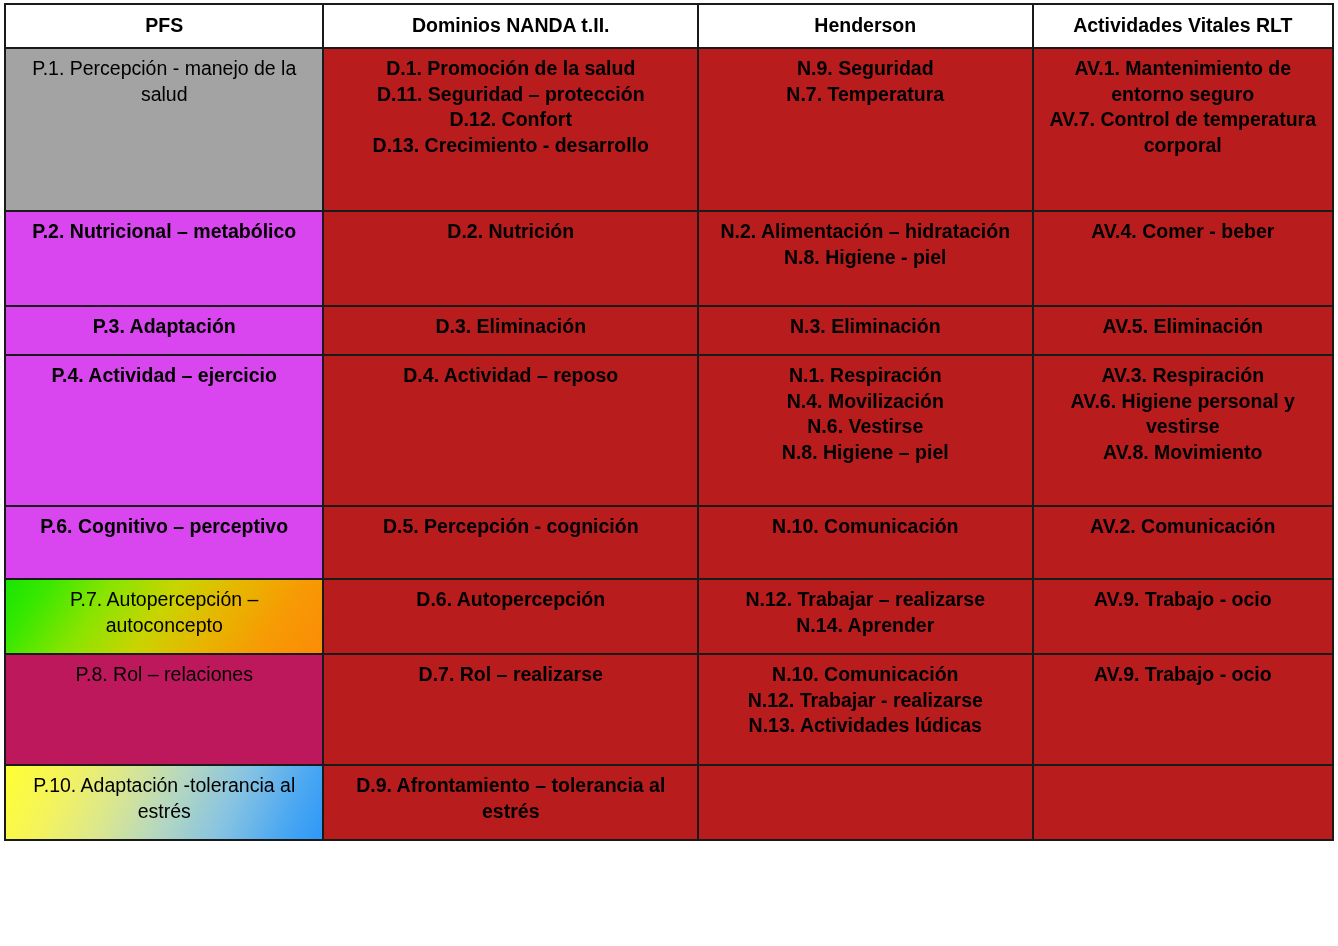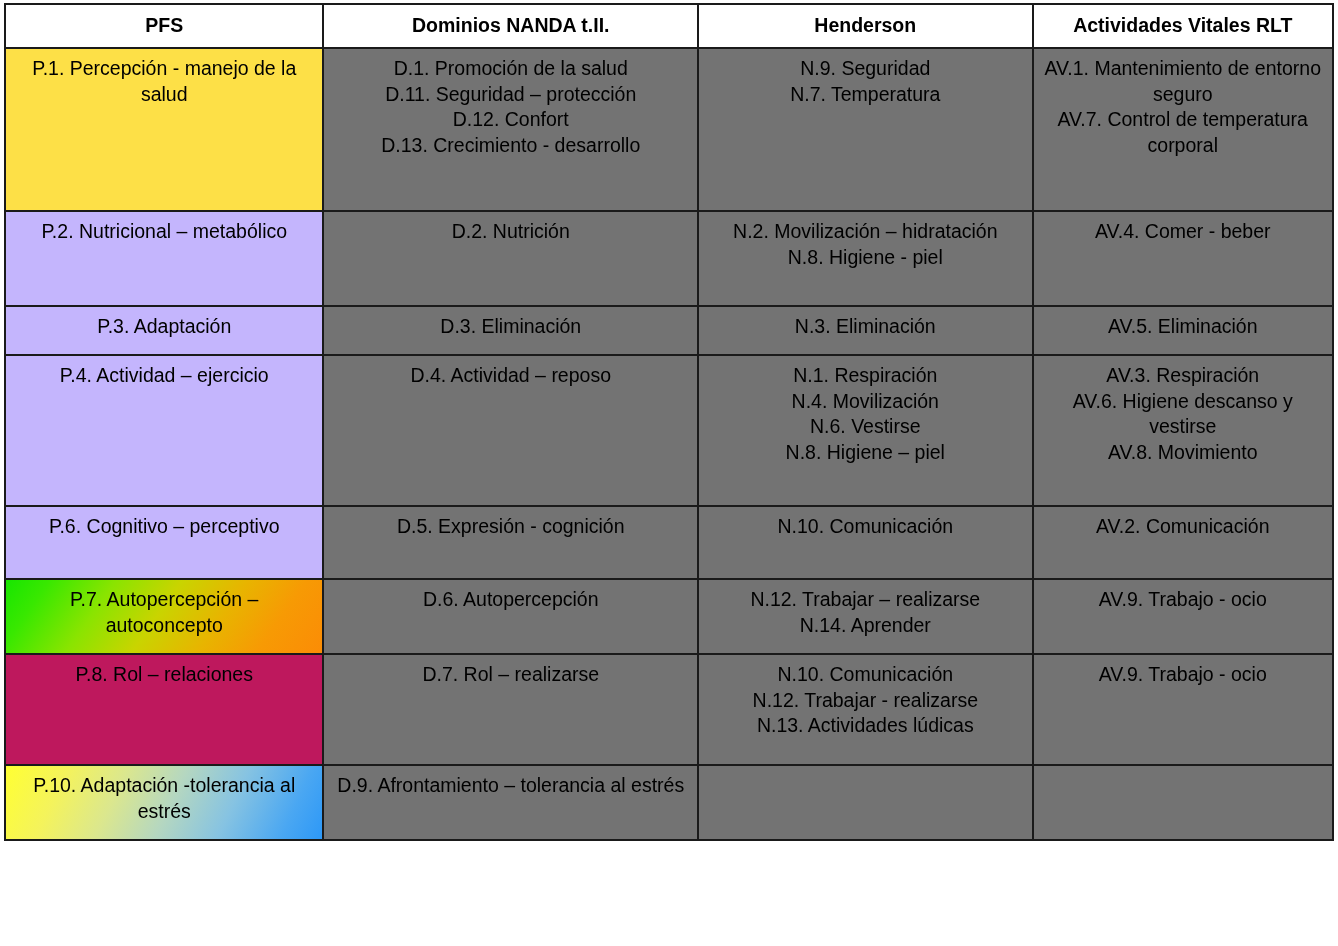--- a/index.html
+++ b/index.html
@@ -47,24 +47,24 @@
     font-weight: bold;
     font-size: 19.5px;
     background: #ffffff;
     vertical-align: middle;
     height: 34px;
     padding: 4px 6px;
   }
   td .lines > div { white-space: normal; }
 
   
-  .fill-cyan   { background-color: #fde047; }
-  .fill-pink   { background-color: #c4b5fd; }
+  .fill-cyan   { background-color: #a3a3a3; }
+  .fill-pink   { background-color: #d946ef; font-weight: bold; }
   .fill-yellow { background-color: #be185d; }
-  .fill-white  { background-color: #737373; }
+  .fill-white  { background-color: #b91c1c; font-weight: bold; }
   .fill-grad-green-orange {
     background-image: linear-gradient(125deg,
         #17e600 0%, #39e800 12%, #8ae400 30%,
         #c9d400 48%, #e8b400 66%, #f79a04 82%, #fb8c06 100%);
   }
   .fill-grad-yellow-blue {
     background-image: linear-gradient(115deg,
         #ffff33 0%, #f4f35c 18%, #dbe78e 35%,
         #b5d7c0 52%, #86c3e2 70%, #4aa7f2 88%, #2d98f7 100%);
   }
@@ -124,21 +124,21 @@
               <div>P.2. Nutricional – metabólico</div>
             </div>
           </td>
         <td class="fill-white">
             <div class="lines">
               <div>D.2. Nutrición</div>
             </div>
           </td>
         <td class="fill-white">
             <div class="lines">
-              <div>N.2. Movilización – hidratación</div>
+              <div>N.2. Alimentación – hidratación</div>
               <div>N.8. Higiene - piel</div>
             </div>
           </td>
         <td class="fill-white">
             <div class="lines">
               <div>AV.4. Comer - beber</div>
             </div>
           </td>
       </tr>
 
@@ -180,36 +180,36 @@
             <div class="lines">
               <div>N.1. Respiración</div>
               <div>N.4. Movilización</div>
               <div>N.6. Vestirse</div>
               <div>N.8. Higiene – piel</div>
             </div>
           </td>
         <td class="fill-white">
             <div class="lines">
               <div>AV.3. Respiración</div>
-              <div>AV.6. Higiene descanso y vestirse</div>
+              <div>AV.6. Higiene personal y vestirse</div>
               <div>AV.8. Movimiento</div>
             </div>
           </td>
       </tr>
 
 
       <tr>
         <td class="fill-pink" style="height:58px">
             <div class="lines">
               <div>P.6. Cognitivo – perceptivo</div>
             </div>
           </td>
         <td class="fill-white">
             <div class="lines">
-              <div>D.5. Expresión - cognición</div>
+              <div>D.5. Percepción - cognición</div>
             </div>
           </td>
         <td class="fill-white">
             <div class="lines">
               <div>N.10. Comunicación</div>
             </div>
           </td>
         <td class="fill-white">
             <div class="lines">
               <div>AV.2. Comunicación</div>

